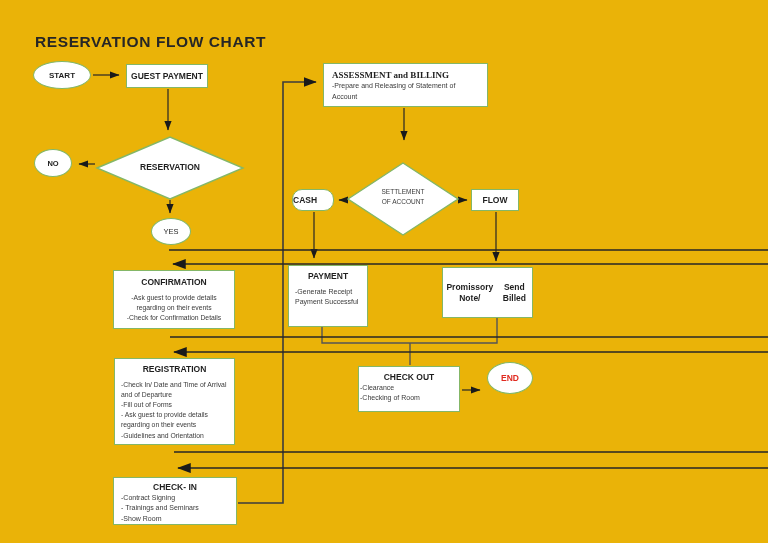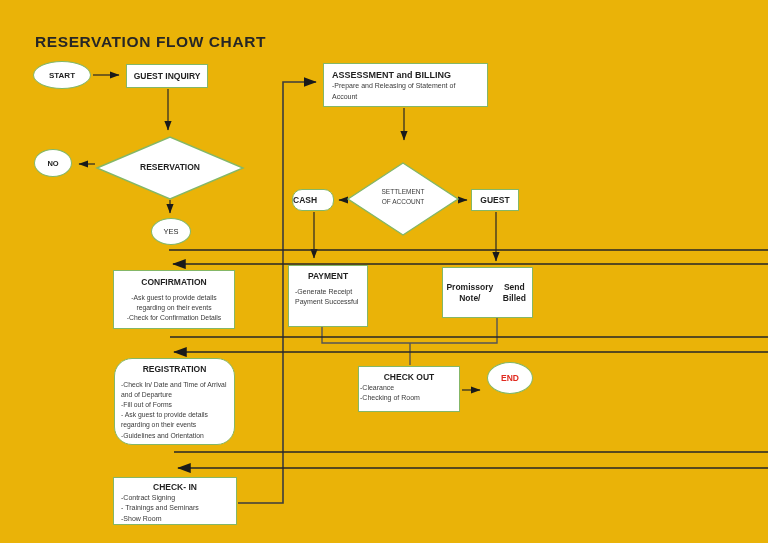--- a/index.html
+++ b/index.html
@@ -58,68 +58,68 @@
     <polygon points="348,199 403,163 458,199 403,235" fill="#ffffff" stroke="#84b767" stroke-width="1.4"></polygon>
   </svg>
 
   <div id="title">RESERVATION FLOW CHART</div>
 
   <div class="node oval" style="left:33px;top:61px;width:58px;height:28px;">
     <span class="lbl">START</span>
   </div>
 
   <div class="node box" style="left:126px;top:64px;width:82px;height:24px;display:flex;align-items:center;justify-content:center;">
-    <span class="node-title">GUEST INQUIRY</span>
+    <span class="node-title">GUEST PAYMENT</span>
   </div>
 
   <div class="dtext node-title" style="left:97px;top:162px;width:146px;">RESERVATION</div>
 
   <div class="node oval" style="left:34px;top:149px;width:38px;height:28px;">
     <span class="lbl" style="font-weight:bold;font-size:7.5px;">NO</span>
   </div>
   <div class="node oval" style="left:151px;top:218px;width:40px;height:27px;">
     <span class="lbl" style="font-weight:normal;font-size:7.5px;">YES</span>
   </div>
 
   <div class="node box left" style="left:323px;top:63px;width:165px;height:44px;padding:6px 8px;">
-    <div class="node-title" style="text-align:left;font-size:9px;">ASSESSMENT and BILLING</div>
+    <div class="node-title" style="text-align:left;font-size:9px;font-family:Liberation Serif, serif;">ASSESSMENT and BILLING</div>
     <div class="small">-Prepare and Releasing of Statement of Account</div>
   </div>
 
   <div class="dtext" style="left:348px;top:187px;width:110px;font-size:6.5px;color:#3a3a3a;line-height:1.6;">
     <div>SETTLEMENT</div>
     <div>OF ACCOUNT</div>
   </div>
 
   <div class="node box" style="left:292px;top:189px;width:42px;height:22px;display:flex;align-items:center;justify-content:flex-start;border-radius:10px;">
     <span class="node-title">CASH</span>
   </div>
   <div class="node box" style="left:471px;top:189px;width:48px;height:22px;display:flex;align-items:center;justify-content:center;">
-    <span class="node-title">GUEST</span>
+    <span class="node-title">FLOW</span>
   </div>
 
   <div class="node box" style="left:288px;top:265px;width:80px;height:62px;padding:5px 6px;">
     <div class="node-title">PAYMENT</div>
     <div class="small" style="margin-top:5px;">-Generate Receipt</div>
     <div class="small">Payment Successful</div>
   </div>
 
   <div class="node box" style="left:442px;top:267px;width:91px;height:51px;display:flex;flex-direction:row;align-items:center;justify-content:center;">
     <div class="node-title">Promissory Note/</div>
     <div class="node-title">Send Billed</div>
   </div>
 
   <div class="node box center" style="left:113px;top:270px;width:122px;height:59px;padding:6px 3px;">
     <div class="node-title">CONFIRMATION</div>
     <div class="small" style="font-size:6.8px;margin-top:5px;">-Ask guest to provide details</div>
     <div class="small" style="font-size:6.8px;">regarding on their events</div>
     <div class="small" style="font-size:6.8px;">-Check for Confirmation Details</div>
   </div>
 
-  <div class="node box left" style="left:114px;top:358px;width:121px;height:87px;padding:5px 6px;border-radius:18px;">
+  <div class="node box left" style="left:114px;top:358px;width:121px;height:87px;padding:5px 6px;">
     <div class="node-title">REGISTRATION</div>
     <div class="small" style="font-size:6.8px;margin-top:5px;">-Check In/ Date and Time of Arrival</div>
     <div class="small" style="font-size:6.8px;">and of Departure</div>
     <div class="small" style="font-size:6.8px;">-Fill out of Forms</div>
     <div class="small" style="font-size:6.8px;">- Ask guest to provide details</div>
     <div class="small" style="font-size:6.8px;">regarding on their events</div>
     <div class="small" style="font-size:6.8px;">-Guidelines and Orientation</div>
   </div>
 
   <div class="node box left" style="left:358px;top:366px;width:102px;height:46px;padding:5px 1px;">

